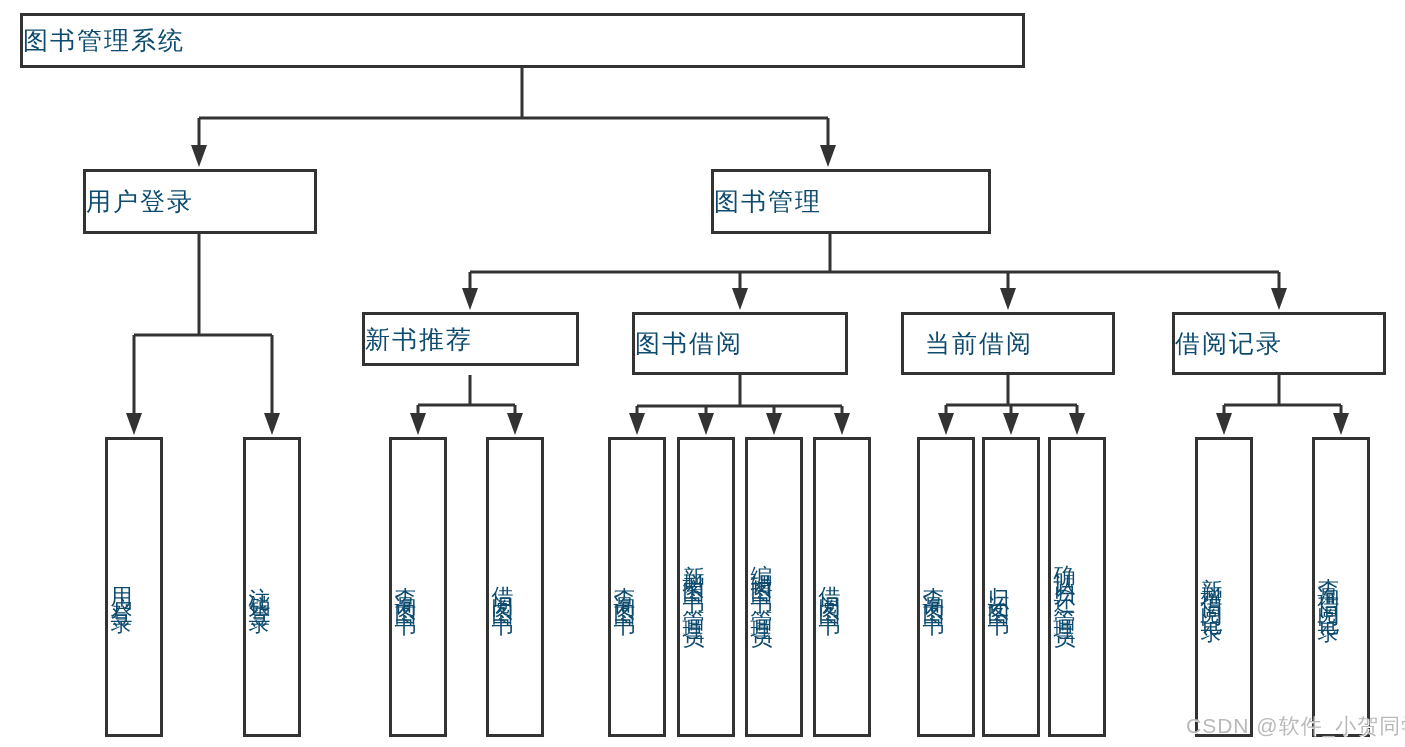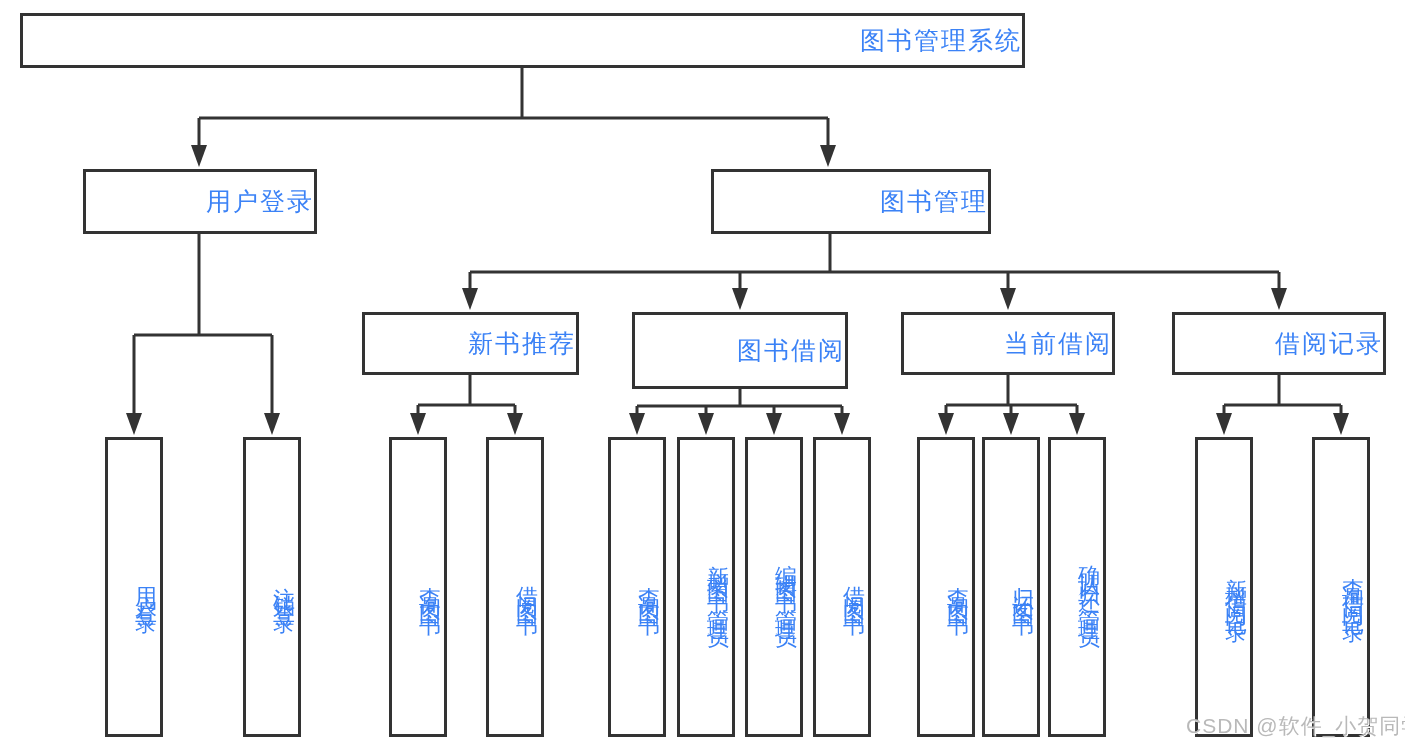--- a/index.html
+++ b/index.html
@@ -16,42 +16,42 @@
     left: 0; top: 0;
     width: 1405px; height: 747px;
   }
   .box {
     position: absolute;
     box-sizing: border-box;
     border: 3px solid #333333;
     background: #ffffff;
     display: flex;
     align-items: center;
-    justify-content: flex-end;
-    color: #3b82f6;
+    justify-content: flex-start;
+    color: #0c4a6e;
   }
   .h-label {
     font-size: 25px;
     letter-spacing: 2px;
     white-space: nowrap;
   }
   .v-label {
     writing-mode: vertical-lr;
     font-size: 22px;
     letter-spacing: 9px;
     line-height: 1.25;
     white-space: nowrap;
   }
   
   .n-root  { left: 20px;   top: 13px;  width: 1005px; height: 55px; }
   .n-login { left: 83px;   top: 169px; width: 234px;  height: 65px; }
   .n-mgmt  { left: 711px;  top: 169px; width: 280px;  height: 65px; }
-  .n-nbr   { left: 362px;  top: 312px; width: 217px;  height: 63px; }
-  .n-bb    { left: 632px;  top: 312px; width: 216px;  height: 77px; }
-  .n-cb    { left: 901px;  top: 312px; width: 214px;  height: 63px; }
+  .n-nbr   { left: 362px;  top: 312px; width: 217px;  height: 54px; }
+  .n-bb    { left: 632px;  top: 312px; width: 216px;  height: 63px; }
+  .n-cb    { left: 901px;  top: 312px; width: 214px;  height: 63px; padding-left: 21px; }
   .n-br    { left: 1172px; top: 312px; width: 214px;  height: 63px; }
   .leaf    { top: 437px; width: 58px; height: 300px; }
   .l-u1 { left: 105px; }  .l-u2 { left: 243px; }
   .l-n1 { left: 389px; }  .l-n2 { left: 486px; }
   .l-b1 { left: 608px; }  .l-b2 { left: 677px; }  .l-b3 { left: 745px; }  .l-b4 { left: 813px; }
   .l-c1 { left: 917px; }  .l-c2 { left: 982px; }  .l-c3 { left: 1048px; }
   .l-r1 { left: 1195px; } .l-r2 { left: 1312px; }
   .watermark {
     position: absolute;
     left: 1186px;

